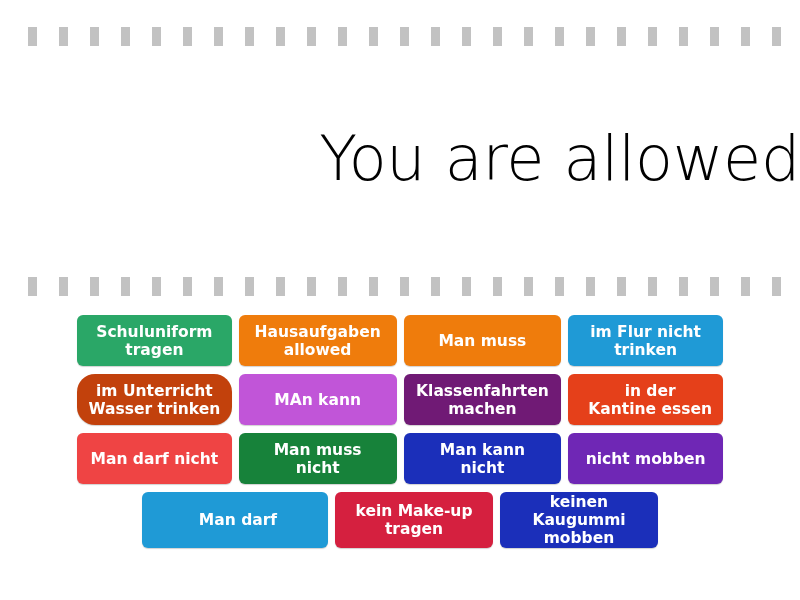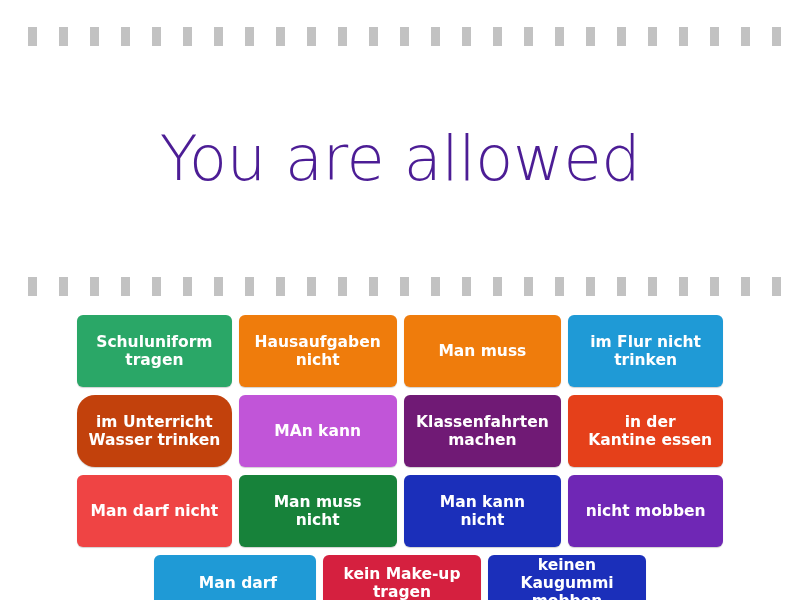--- a/index.html
+++ b/index.html
@@ -43,25 +43,25 @@
     background: #c2c2c2;
     flex: 0 0 auto;
   }
 
   
   .title {
     position: absolute;
     top: 112px;
     left: 0;
     width: 800px;
-    text-align: center;
+    text-align: right;
     font-size: 62px;
     line-height: 94px;
     font-weight: 300;
-    color: #4c1d95;
+    color: #000000;
     letter-spacing: -0.3px;
     font-family: "DejaVu Sans", "Liberation Sans", sans-serif;
   }
 
   
   .board {
     position: absolute;
     top: 315px;
     left: 77px;
     width: 646px;
@@ -72,21 +72,21 @@
     margin-bottom: 8px;
     justify-content: flex-start;
   }
   .tile-row.last {
     justify-content: center;
     margin-bottom: 0;
   }
 
   .tile {
     box-sizing: border-box;
-    height: 72px;
+    height: 51px;
     border-radius: 6px;
     display: flex;
     align-items: center;
     justify-content: center;
     text-align: center;
     color: #ffffff;
     font-size: 15.5px;
     font-weight: bold;
     line-height: 18px;
     padding: 2px 6px;
@@ -159,21 +159,21 @@
       <span class="dash" style="background: rgb(194, 194, 194);"></span>
       <span class="dash" style="background: rgb(194, 194, 194);"></span>
       <span class="dash" style="background: rgb(194, 194, 194);"></span>
     </div>
 
   <div class="board">
       <div class="tile-row">
         <div class="tile" style="background: rgb(42, 167, 103); width: 155px;">Schuluniform
 tragen</div>
         <div class="tile" style="background: rgb(239, 124, 12); width: 158px;">Hausaufgaben
-nicht</div>
+allowed</div>
         <div class="tile" style="background: rgb(239, 124, 12); width: 158px;">Man muss</div>
         <div class="tile" style="background: rgb(31, 154, 214); width: 155px;">im Flur nicht
 trinken</div>
       </div>
       <div class="tile-row">
         <div class="tile" style="background: #c2410c; width: 155px; border-radius: 18px;">im Unterricht
 Wasser trinken</div>
         <div class="tile" style="background: rgb(193, 85, 216); width: 158px;">MAn kann</div>
         <div class="tile" style="background: #701a75; width: 158px;">Klassenfahrten
 machen</div>
@@ -182,21 +182,21 @@
       </div>
       <div class="tile-row">
         <div class="tile" style="background: #ef4444; width: 155px;">Man darf nicht</div>
         <div class="tile" style="background: rgb(23, 130, 58); width: 158px;">Man muss
 nicht</div>
         <div class="tile" style="background: rgb(27, 47, 186); width: 158px;">Man kann
 nicht</div>
         <div class="tile" style="background: rgb(111, 39, 181); width: 155px;">nicht mobben</div>
       </div>
       <div class="tile-row last">
-        <div class="tile" style="background: rgb(31, 154, 214); width: 162px; padding-left: 12px;">Man darf</div>
+        <div class="tile" style="background: rgb(31, 154, 214); width: 186px; padding-left: 12px;">Man darf</div>
         <div class="tile" style="background: rgb(213, 32, 63); width: 158px;">kein Make-up
 tragen</div>
         <div class="tile" style="background: rgb(27, 47, 186); width: 158px;">keinen
 Kaugummi mobben</div>
       </div>
     </div>
 
 </div>
 
 </body></html>

